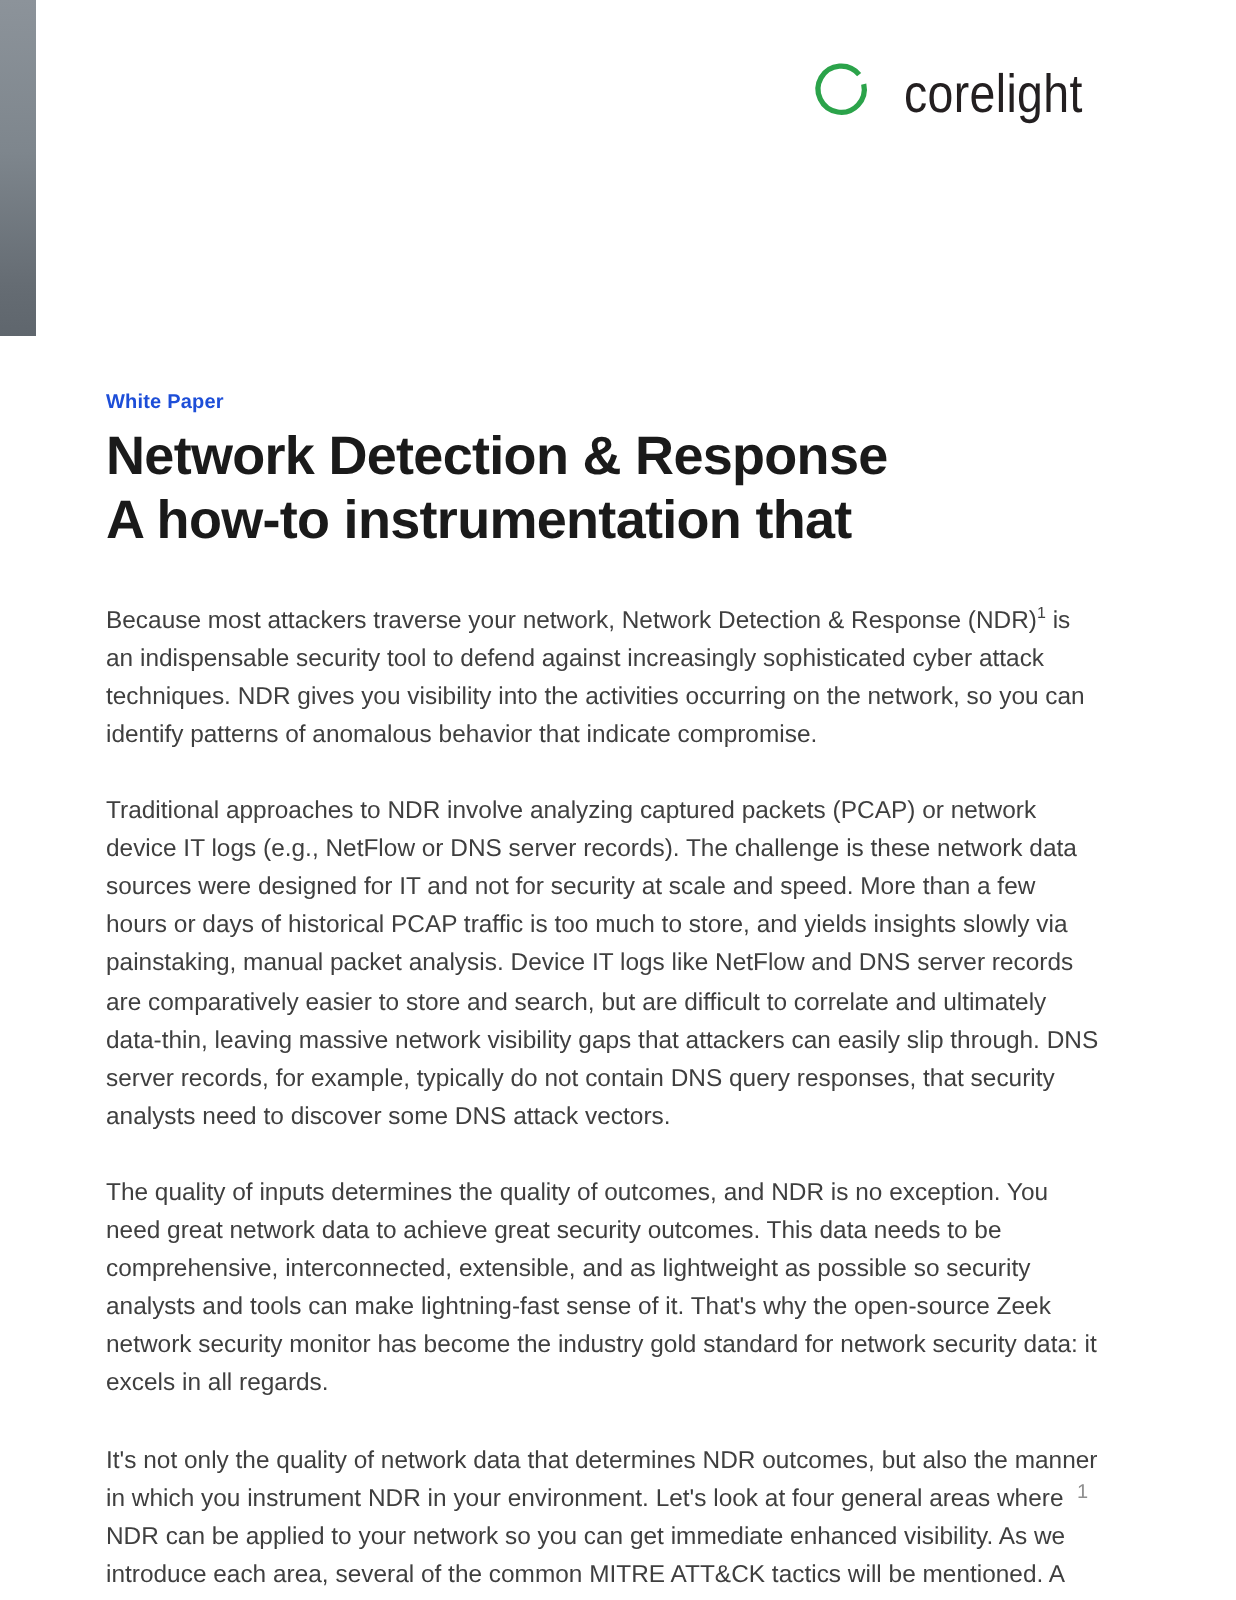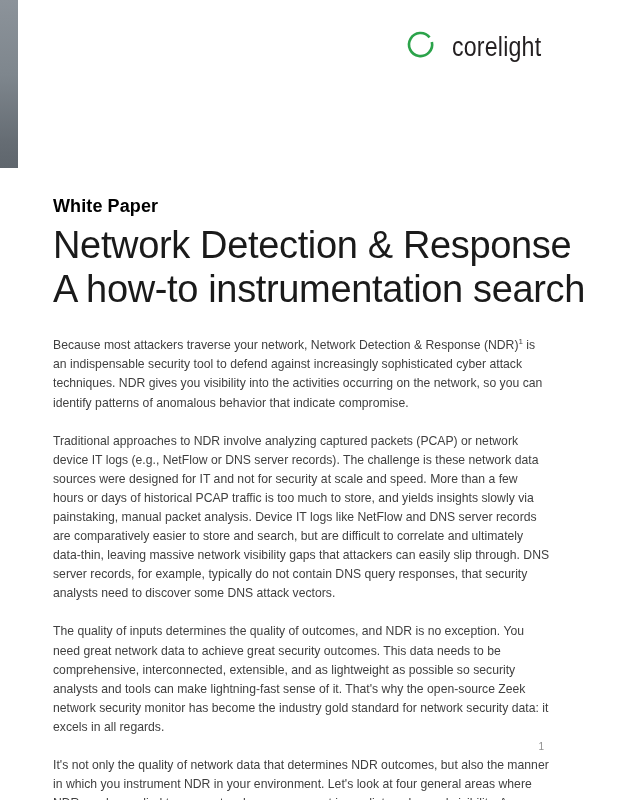--- a/index.html
+++ b/index.html
@@ -60,32 +60,32 @@
 
   
   .content {
     position: absolute;
     left: 53px;
     top: 196px;
     width: 497px;
   }
 
   .eyebrow {
-    font-size: 18px;
+    font-size: 10px;
     font-weight: 700;
-    color: #000000;
+    color: #1d4ed8;
     letter-spacing: 0.1px;
     margin: 0 0 5px 0;
     line-height: 1.2;
   }
 
   .title {
     margin: 0 0 0 0;
-    font-size: 38px;
-    font-weight: 400;
+    font-size: 27px;
+    font-weight: 700;
     color: #1a1a1a;
     line-height: 1.18;
     letter-spacing: -0.35px;
   }
   .title-line {
     display: block;
     white-space: nowrap;
   }
 
   .paragraphs {
@@ -130,21 +130,21 @@
     </svg>
     <div class="logo-word">corelight</div>
   </div>
 
   <div class="content">
 
     <div class="eyebrow">White Paper</div>
 
     <h1 class="title">
       <span class="title-line">Network Detection &amp; Response</span>
-      <span class="title-line">A how-to instrumentation search</span>
+      <span class="title-line">A how-to instrumentation that</span>
     </h1>
 
     <div class="paragraphs">
 
       <p class="para"><span>Because most attackers traverse your network, Network Detection &amp; Response (NDR)</span><sup>1</sup><span> is an indispensable security tool to defend against increasingly sophisticated cyber attack techniques. NDR gives you visibility into the activities occurring on the network, so you can identify patterns of anomalous behavior that indicate compromise.</span></p>
 
       <p class="para">Traditional approaches to NDR involve analyzing captured packets (PCAP) or network device IT logs (e.g., NetFlow or DNS server records). The challenge is these network data sources were designed for IT and not for security at scale and speed. More than a few hours or days of historical PCAP traffic is too much to store, and yields insights slowly via painstaking, manual packet analysis. Device IT logs like NetFlow and DNS server records are comparatively easier to store and search, but are difficult to correlate and ultimately data-thin, leaving massive network visibility gaps that attackers can easily slip through. DNS server records, for example, typically do not contain DNS query responses, that security analysts need to discover some DNS attack vectors.</p>
 
       <p class="para">The quality of inputs determines the quality of outcomes, and NDR is no exception. You need great network data to achieve great security outcomes. This data needs to be comprehensive, interconnected, extensible, and as lightweight as possible so security analysts and tools can make lightning-fast sense of it. That's why the open-source Zeek network security monitor has become the industry gold standard for network security data: it excels in all regards.</p>
 

